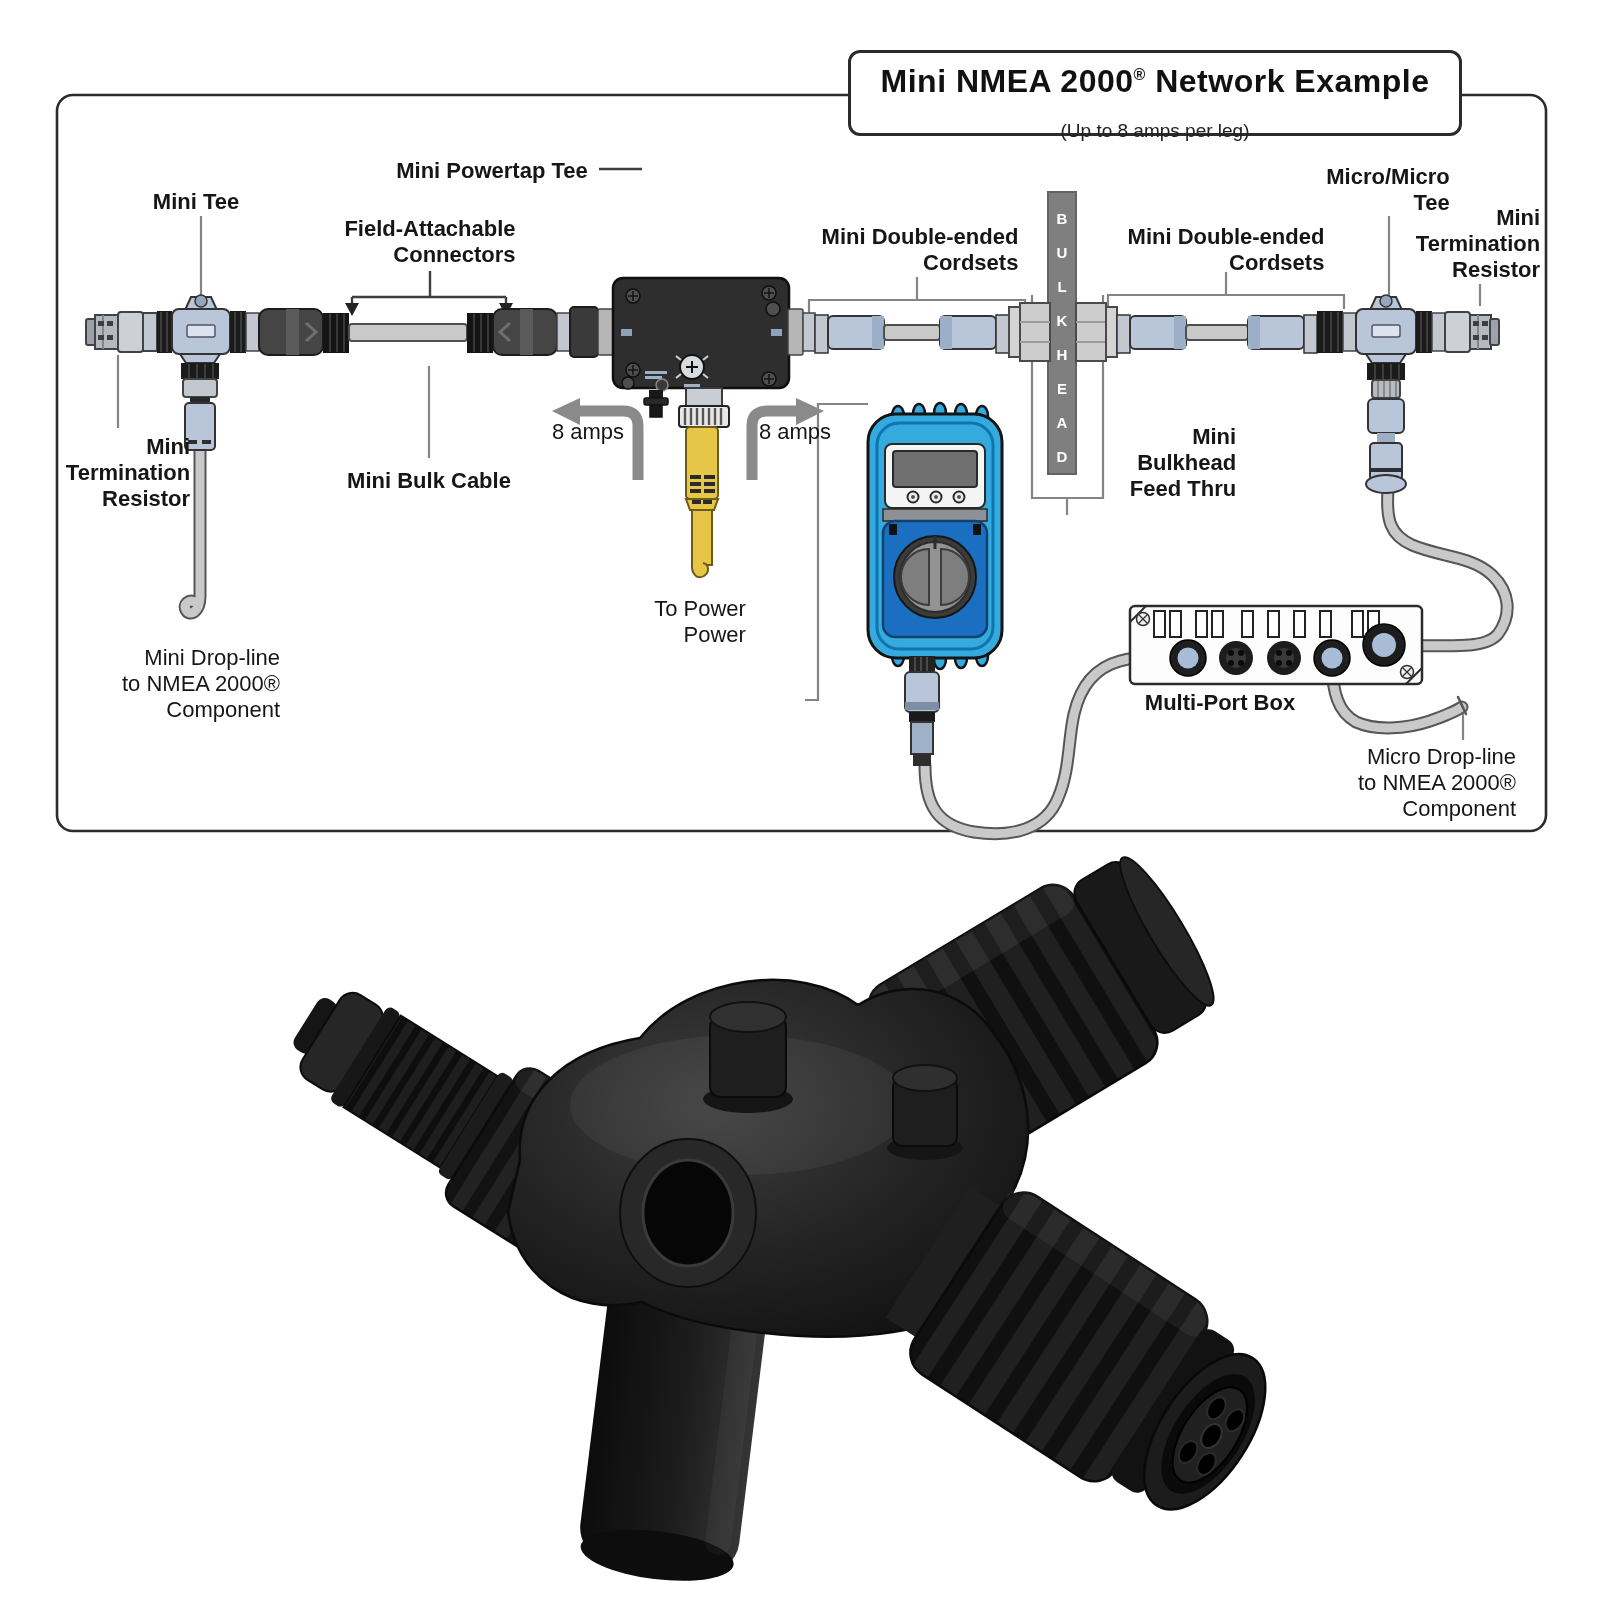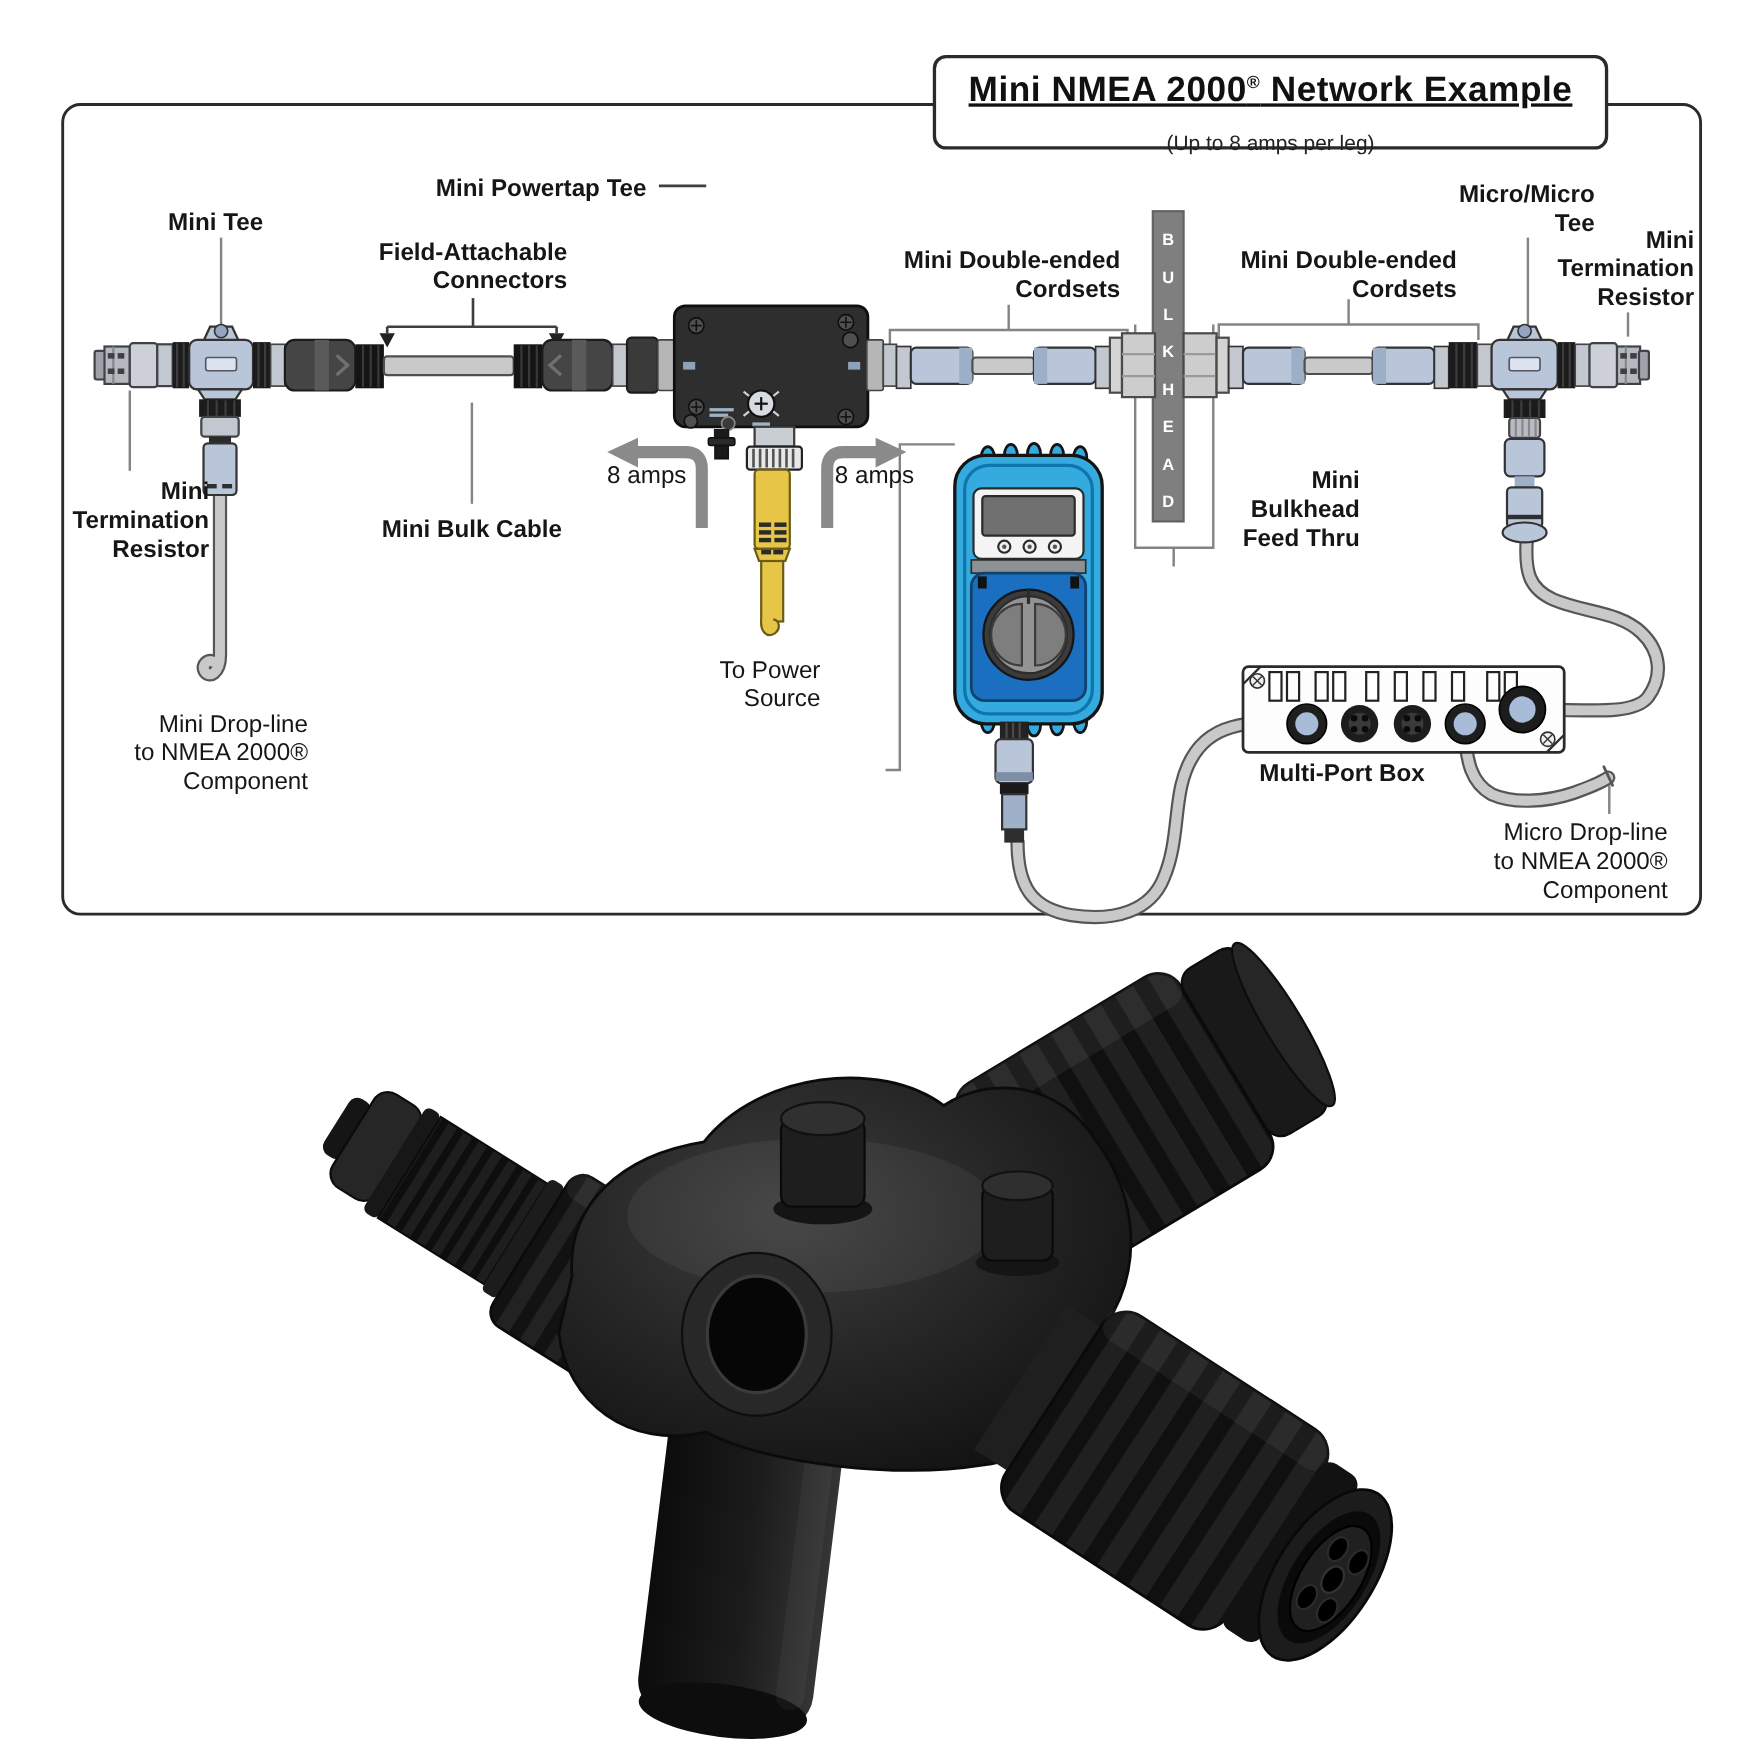--- a/index.html
+++ b/index.html
@@ -3,21 +3,21 @@
 <meta charset="utf-8">
 <style>
   html,body{margin:0;padding:0;background:#fff;}
   body{font-family:"Liberation Sans", sans-serif;}
   .stage{position:relative;width:1601px;height:1601px;background:#ffffff;overflow:hidden;}
   .abs{position:absolute;}
   svg{display:block;}
   
   .titlebox{position:absolute;left:848px;top:50px;width:614px;height:86px;background:#fff;
     border:3px solid #2b2b2b;border-radius:12px;box-sizing:border-box;text-align:center;z-index:5;}
-  .titlebox .t1{margin-top:10px;font-size:32px;font-weight:bold;color:#111;letter-spacing:0.5px;text-decoration:underline;}
+  .titlebox .t1{margin-top:10px;font-size:32px;font-weight:bold;color:#111;letter-spacing:0.5px;}
   .titlebox .t1 sup{font-size:16px;}
   .titlebox .t2{font-size:19px;color:#222;margin-top:20px;}
   
   .lbl{position:absolute;transform:translateX(-50%);text-align:right;font-size:22px;line-height:26px;
     color:#161616;white-space:nowrap;display:flex;flex-direction:column;z-index:4;}
   .b{font-weight:bold;}
 </style>
 </head>
 <body>
 
@@ -419,21 +419,21 @@
     <span>Mini Bulk Cable</span>
     </div>
   <div class="lbl" style="left:588px;top:419px">
     <span>8 amps</span>
     </div>
   <div class="lbl" style="left:795px;top:419px">
     <span>8 amps</span>
     </div>
   <div class="lbl" style="left:700px;top:596px">
     <span>To Power</span>
-    <span>Source</span>
+    <span>Power</span>
     </div>
   <div class="lbl" style="left:201px;top:645px">
     <span>Mini Drop-line</span>
     <span>to NMEA 2000®</span>
     <span>Component</span>
     </div>
   <div class="lbl b" style="left:920px;top:224px">
     <span>Mini Double-ended</span>
     <span>Cordsets</span>
     </div>

